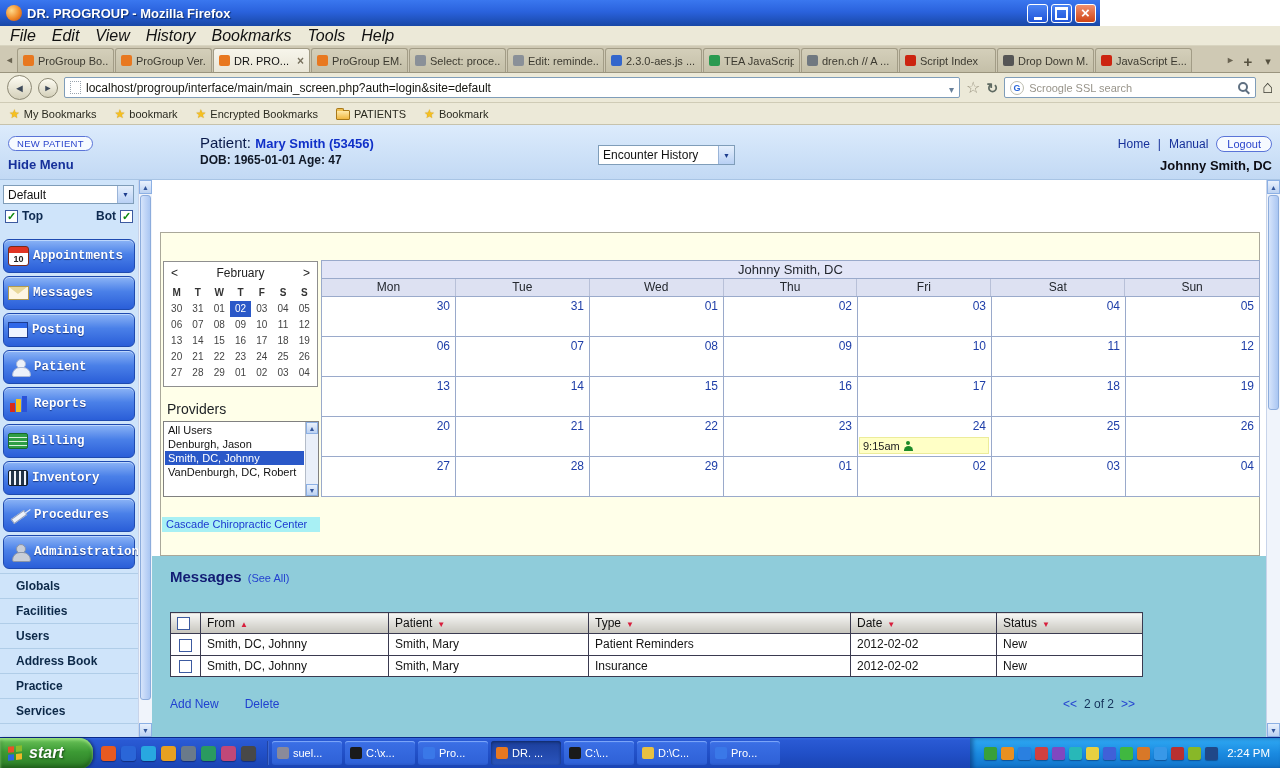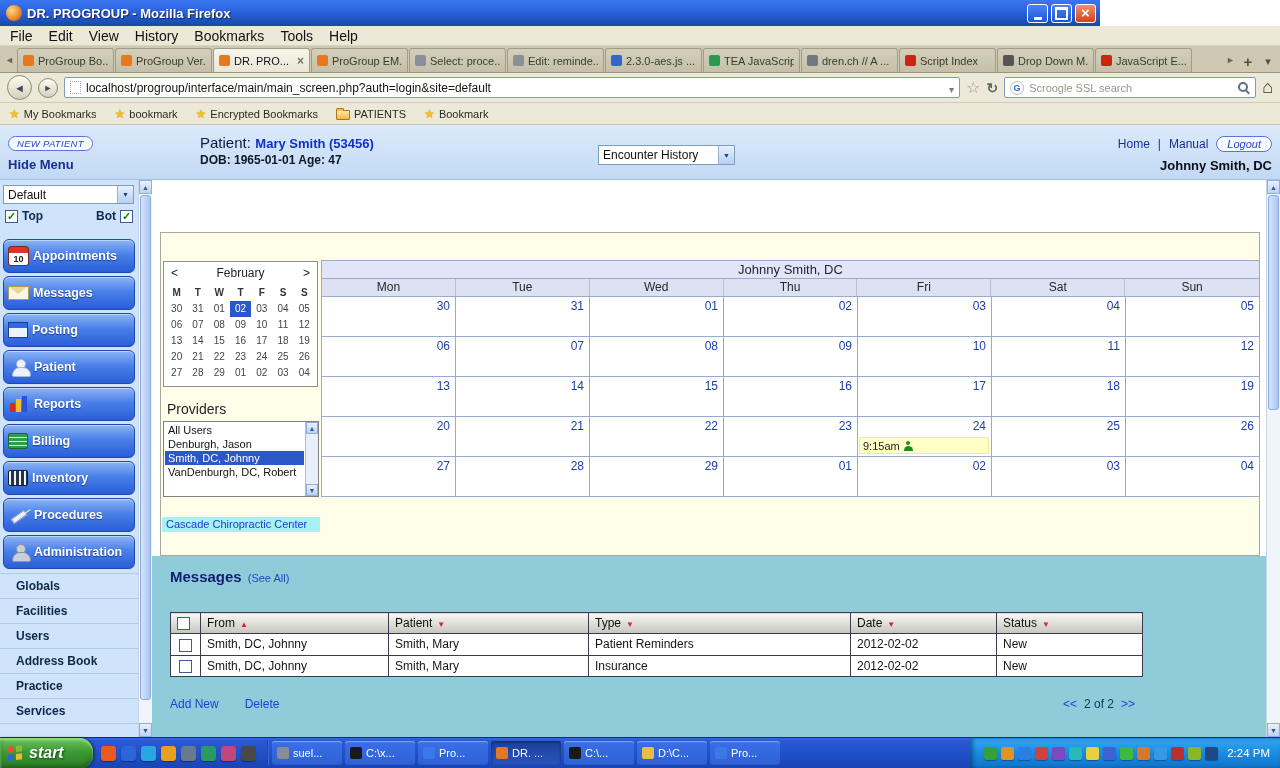--- a/index.html
+++ b/index.html
@@ -15,21 +15,21 @@
   .wb{width:21px;height:19px;border:1px solid #fff;border-radius:3px;margin-left:3px;display:flex;align-items:center;justify-content:center;}
   .wb.min,.wb.max{background:linear-gradient(#4a84f4,#2054d8);}
   .wb.min::before{content:"";width:8px;height:3px;background:#fff;margin-top:10px;}
   .wb.max::before{content:"";width:9px;height:8px;border:2px solid #fff;border-top-width:3px;}
   .wb.close{background:linear-gradient(#f09070,#d04414);}
   .wb.close::before{content:"×";color:#fff;font-size:15px;font-weight:bold;line-height:1;margin-top:-2px;}
 
   
   #menubar{position:absolute;left:0;top:26px;width:1280px;height:20px;background:#ece9d8;border-bottom:1px solid #d8d4c0;
     display:flex;align-items:center;padding-left:2px;}
-  .mi{font-size:14px;color:#111;padding:1px 8px;}
+  .mi{font-size:16px;color:#111;padding:1px 8px;font-style:italic;}
 
   
   #tabbar{position:absolute;left:0;top:46px;width:1280px;height:27px;background:#cfc9b4;border-bottom:1px solid #9a947e;
     display:flex;align-items:flex-end;padding:0 2px;}
   .tsb{width:15px;height:24px;display:flex;align-items:center;justify-content:center;color:#6a6452;font-size:9px;}
   .tsb.l::before{content:"◄";} .tsb.r::before{content:"►";}
   #tabs{display:flex;flex:1;height:24px;overflow:hidden;gap:1px;}
   .tab{flex:0 0 97px;display:flex;align-items:center;gap:4px;padding:0 5px;height:24px;
     background:linear-gradient(#d4cfba,#c4bfa8);border:1px solid #a29c86;border-bottom:none;border-radius:3px 3px 0 0;
     font-size:11px;color:#3c3a30;overflow:hidden;}
@@ -69,21 +69,21 @@
   #bmbar{position:absolute;left:0;top:103px;width:1280px;height:22px;background:#ece9d8;border-bottom:1px solid #c6c2ac;
     display:flex;align-items:center;gap:18px;padding:0 9px;}
   .bm{display:flex;align-items:center;gap:4px;font-size:11px;color:#2a2a20;}
   .bstar{color:#f6c020;font-size:12px;text-shadow:0 0 1px #b8860b;}
   .fold{position:relative;width:14px;height:10px;background:linear-gradient(#ffe9a8,#f0b840);border:1px solid #a87818;border-radius:1px;margin-top:2px;}
   .fold::before{content:"";position:absolute;top:-3px;left:-1px;width:6px;height:2px;background:#f0c050;border:1px solid #a87818;border-bottom:none;border-radius:2px 2px 0 0;}
 
   
   #appheader{position:absolute;left:0;top:125px;width:1280px;height:55px;
     background:linear-gradient(#dcebfc,#c2d9f4);border-bottom:1px solid #a8c4e4;}
-  .outline-btn{display:inline-block;background:#f6faff;border:1px solid #5a74d8;border-radius:9px;color:#2a44cc;font-style:italic;}
+  .outline-btn{display:inline-block;background:#f6faff;border:1px solid #5a74d8;border-radius:9px;color:#2a44cc;}
   #newpatient{position:absolute;left:8px;top:11px;font-size:9.5px;padding:1px 8px;letter-spacing:.3px;}
   #hidemenu{position:absolute;left:8px;top:32px;font-size:13px;font-weight:bold;color:#16309a;}
   #patientinfo{position:absolute;left:200px;top:9px;line-height:17px;}
   #plabel{font-size:15px;font-weight:normal;color:#0a1a4a;}
   #pname{font-size:13px;font-weight:bold;color:#1030c8;}
   #dob{font-size:12px;font-weight:bold;color:#101826;}
   #encsel{position:absolute;left:598px;top:20px;width:137px;height:20px;}
   #hdrlinks{position:absolute;right:8px;top:11px;display:flex;align-items:center;gap:8px;font-size:12px;color:#16309a;}
   #hdrlinks .sep{color:#16309a;}
   #logout{font-size:11px;padding:0 10px;height:16px;line-height:15px;}
@@ -100,21 +100,21 @@
   #sidebar{position:absolute;left:0;top:180px;width:138px;height:557px;background:#cfe4fa;overflow:hidden;}
   #profile-sel{margin:5px 3px 0 3px;width:131px;}
   #topbot{display:flex;align-items:center;height:24px;padding:0 5px;}
   .cblbl{font-size:12px;font-weight:bold;color:#0e2a50;margin:0 4px;}
   .flexsp{flex:1;}
   .cb{display:inline-block;width:13px;height:13px;background:#fff;border:1px solid #3c5aa0;vertical-align:middle;}
   .cb.checked::after{content:"✓";display:block;font-size:11px;line-height:11px;color:#0f8a10;font-weight:bold;text-align:center;}
   #sidebtns{margin-top:11px;display:flex;flex-direction:column;gap:3px;padding:0 3px;}
   .sbtn{height:34px;border-radius:6px;border:1px solid #1e4ab0;display:flex;align-items:center;gap:4px;padding-left:4px;
     background:linear-gradient(#8cb4f6 0%,#4a80e8 45%,#2a5ed8 100%);box-shadow:inset 0 1px 0 #bcd6fc;}
-  .sbl{color:#fff;font-size:12.5px;font-weight:bold;text-shadow:0 1px 1px #1a3a8a;white-space:nowrap;}
+  .sbl{color:#fff;font-size:12.5px;font-weight:bold;text-shadow:0 1px 1px #1a3a8a;white-space:nowrap;font-family:Liberation Mono, monospace;}
   .sic{width:26px;height:24px;position:relative;flex:none;display:flex;align-items:center;justify-content:center;}
   .ic-appointments{background:linear-gradient(#e03424 0 6px,#fff 6px);border:1px solid #7a2a1a;border-radius:3px;width:21px;height:20px;}
   .icaltxt{font-size:9px;font-weight:bold;color:#222;margin-top:6px;}
   .ic-messages{width:21px;height:14px;background:#fdf6e2;border:1px solid #b09a50;position:relative;}
   .ic-messages::before{content:"";position:absolute;left:0;top:0;border-left:9.5px solid transparent;border-right:9.5px solid transparent;border-top:7px solid #e8d89a;}
   .ic-posting{width:20px;height:16px;background:linear-gradient(#3068e8 0 5px,#eef4ff 5px);border:1px solid #1c3c90;}
   .ic-patient,.ic-administration{width:22px;height:21px;}
   .ic-patient::before{content:"";position:absolute;top:2px;left:8px;width:8px;height:8px;border-radius:50%;background:#edf2fa;border:1px solid #aab8d8;}
   .ic-patient::after{content:"";position:absolute;bottom:1px;left:4px;width:17px;height:8px;border-radius:8px 8px 2px 2px;background:#edf2fa;border:1px solid #aab8d8;}
   .ic-administration::before{content:"";position:absolute;top:2px;left:8px;width:8px;height:8px;border-radius:50%;background:#c9ced8;border:1px solid #8a94a8;}

